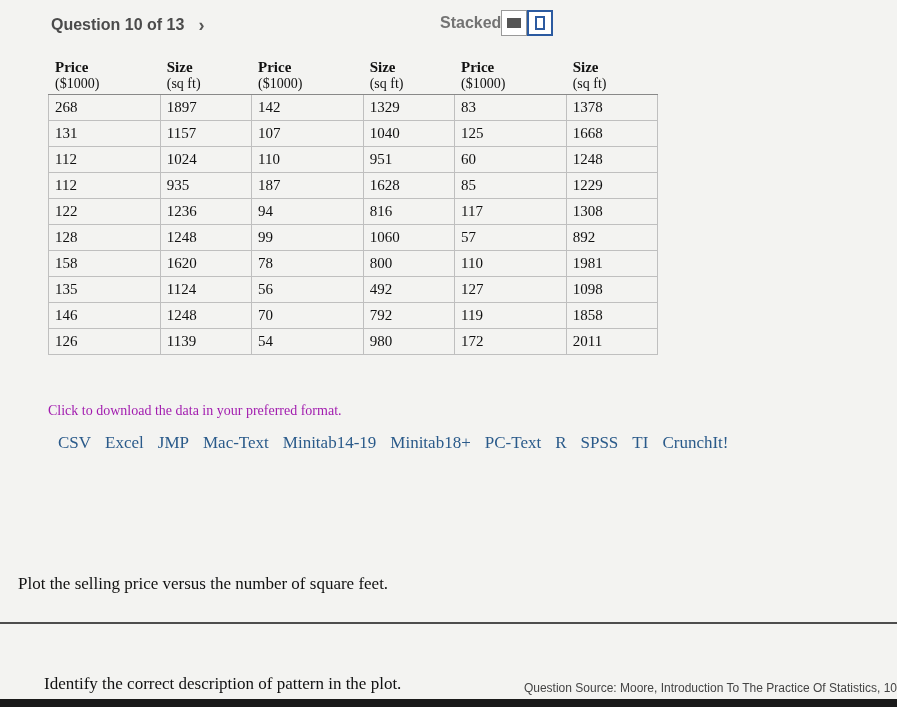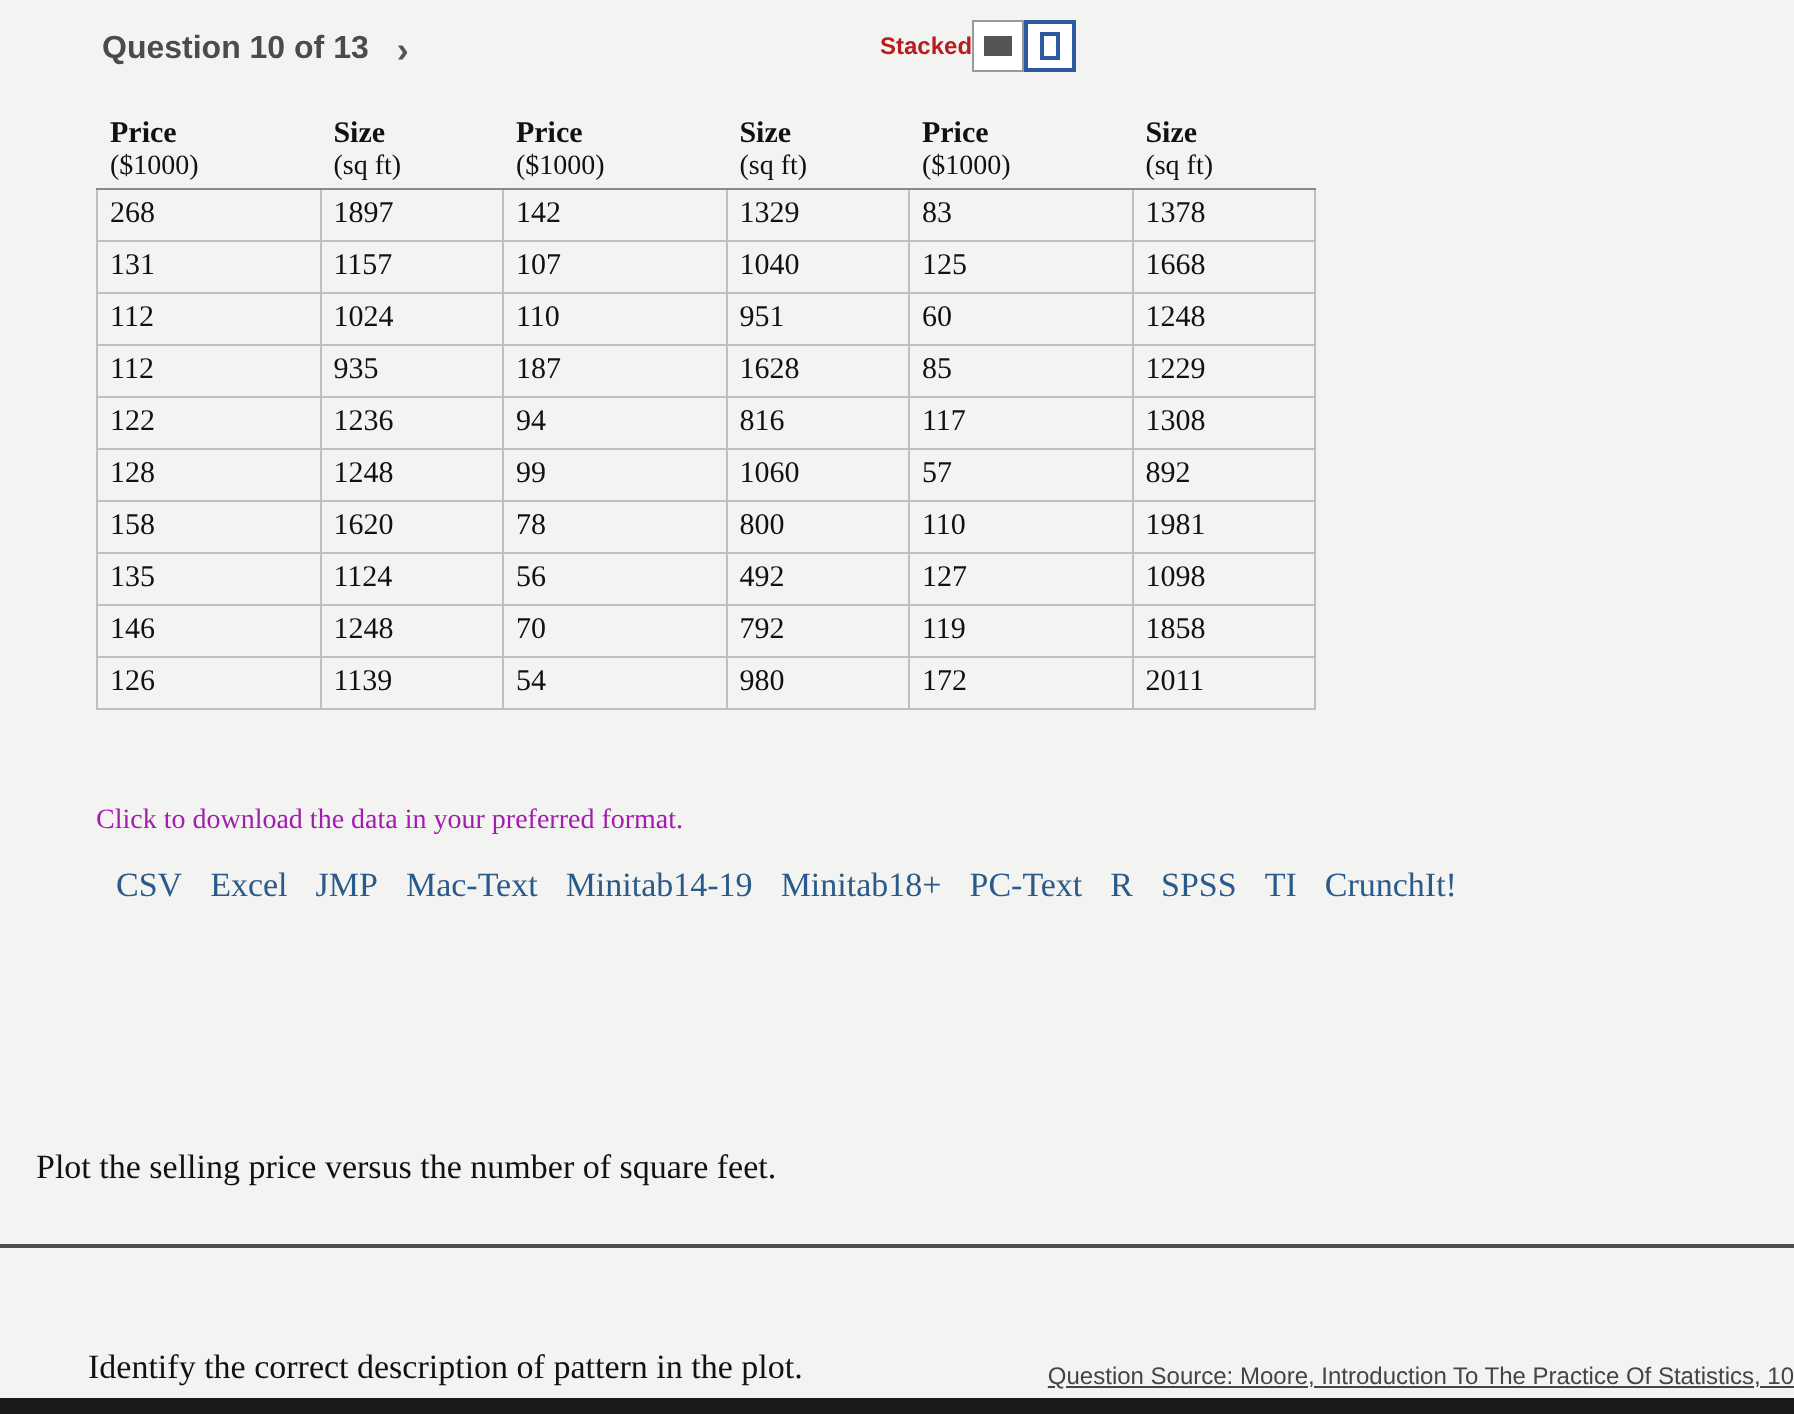--- a/index.html
+++ b/index.html
@@ -33,22 +33,22 @@
     cursor: pointer;
   }
   .stacked-group {
     position: absolute;
     left: 440px;
     top: 10px;
     display: flex;
     align-items: center;
     gap: 0;
     font-family: Arial, Helvetica, sans-serif;
-    color: #b91c1c;
-    font-size: 12px;
+    color: #737373;
+    font-size: 16px;
   }
   .view-btn {
     width: 26px;
     height: 26px;
     border: 1px solid #999;
     background: #fff;
     display: inline-flex;
     align-items: center;
     justify-content: center;
     cursor: pointer;
@@ -135,21 +135,20 @@
   }
   .qsource {
     position: absolute;
     right: 0;
     bottom: 12px;
     font-family: Arial, Helvetica, sans-serif;
     font-size: 12px;
     color: #444;
     padding-right: 0;
     white-space: nowrap;
-    text-decoration: underline;
   }
   .bottom-bar {
     position: absolute;
     left: 0; right: 0; bottom: 0;
     height: 8px;
     background: #1a1a1a;
   }
 </style>
 </head>
 <body>

